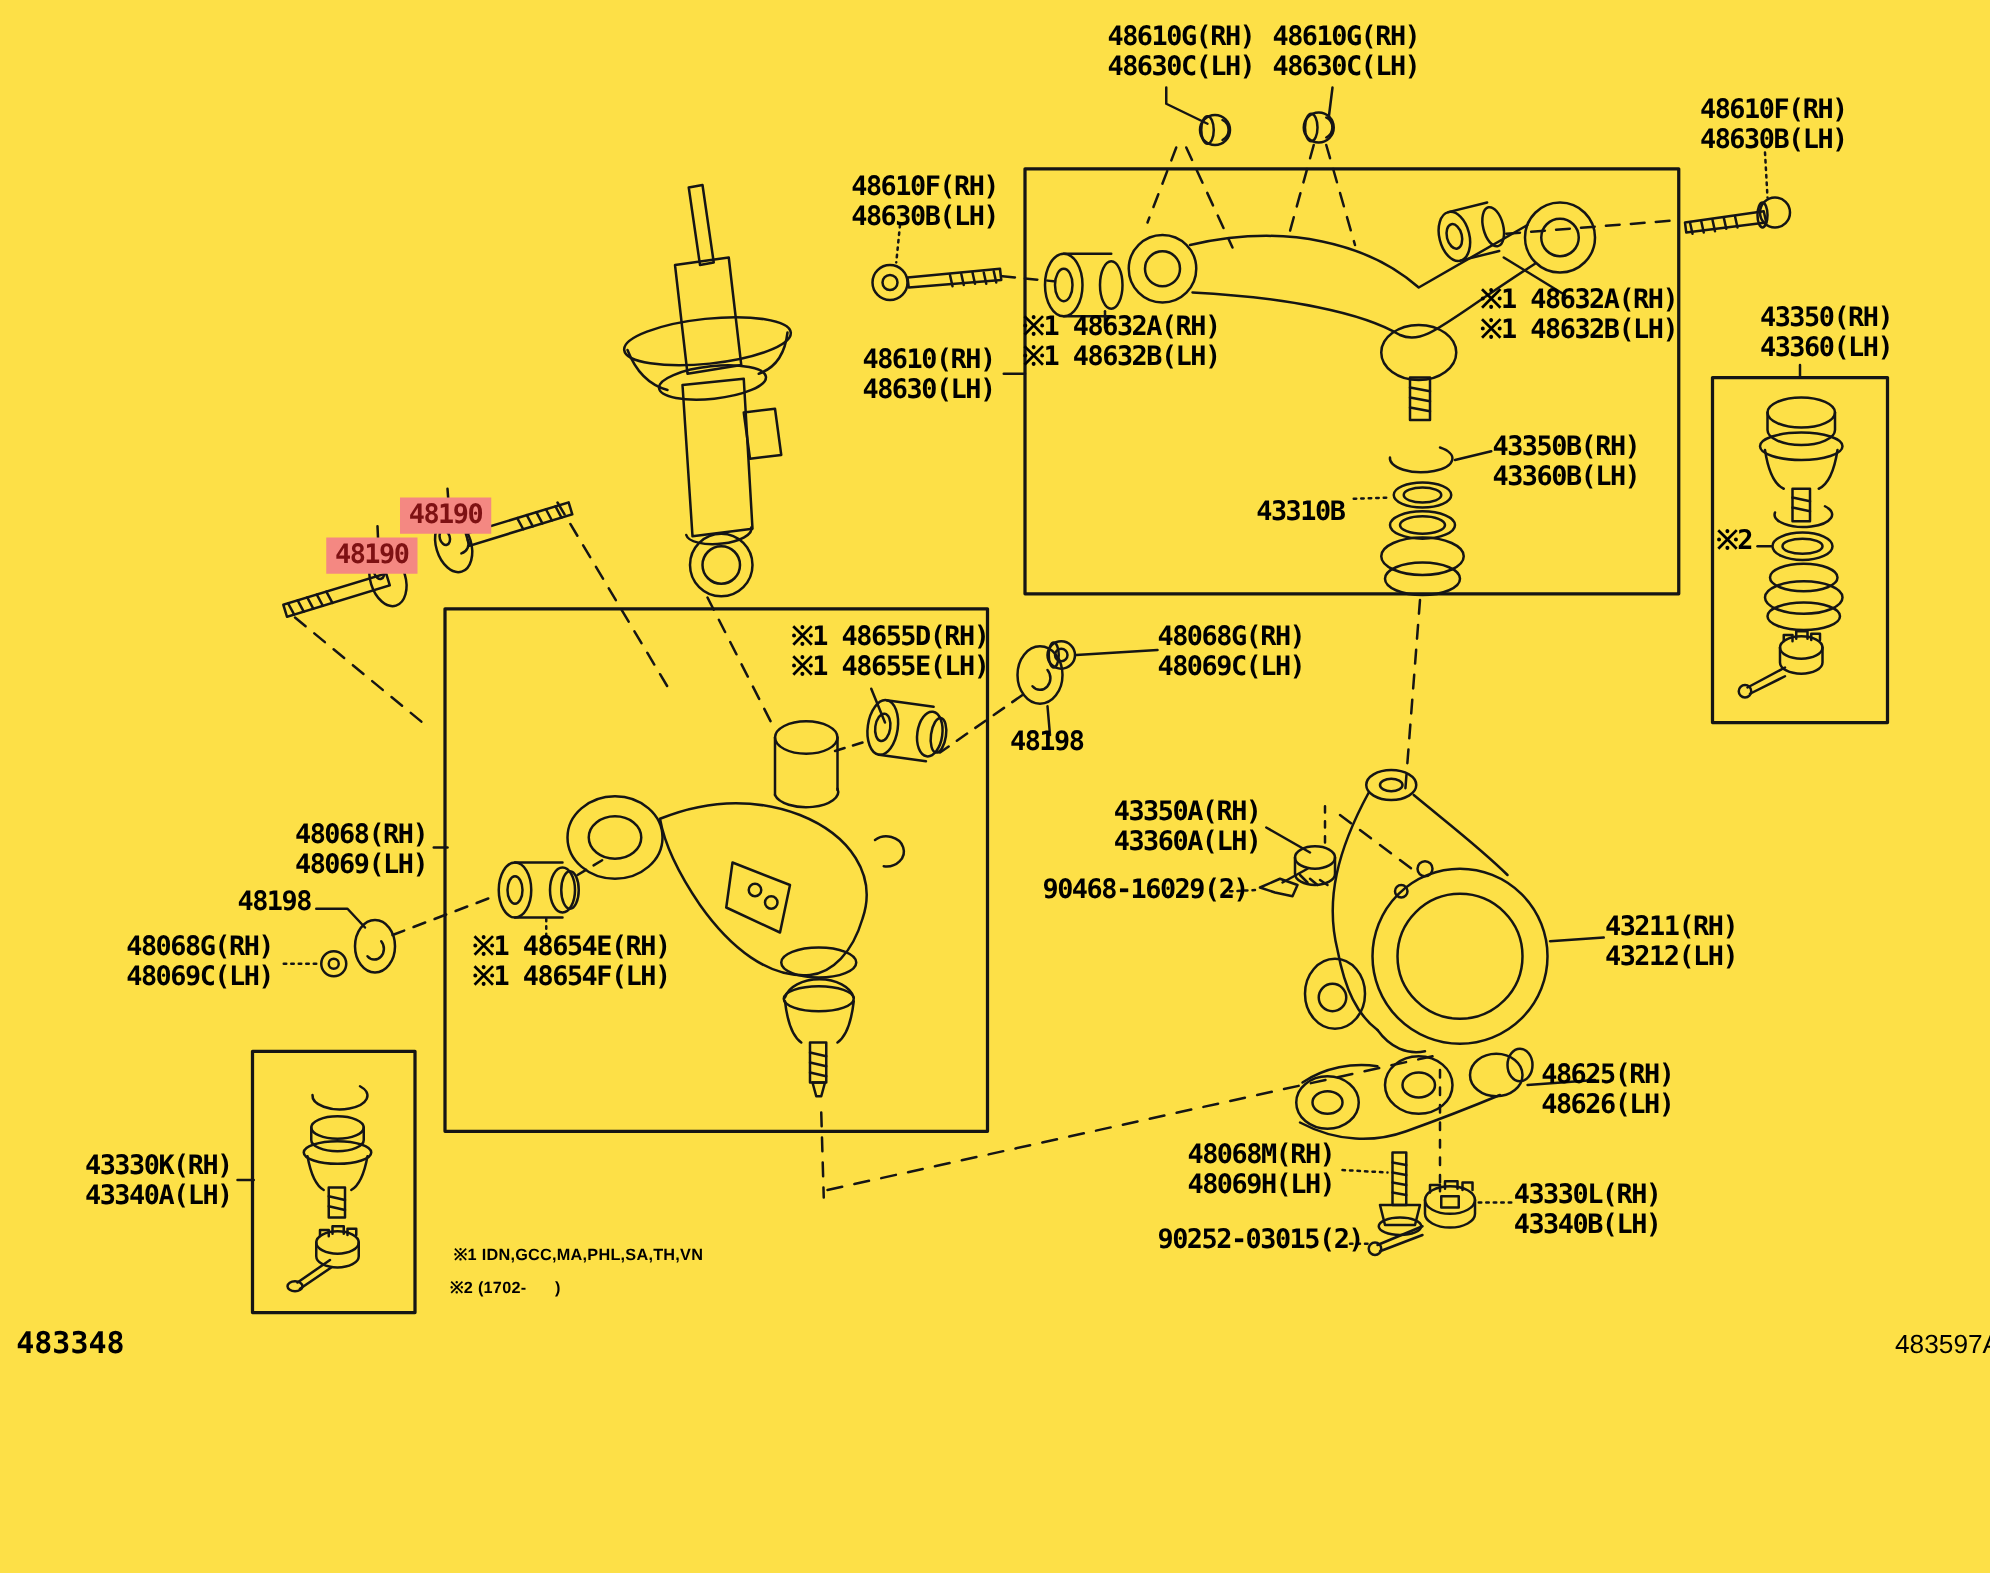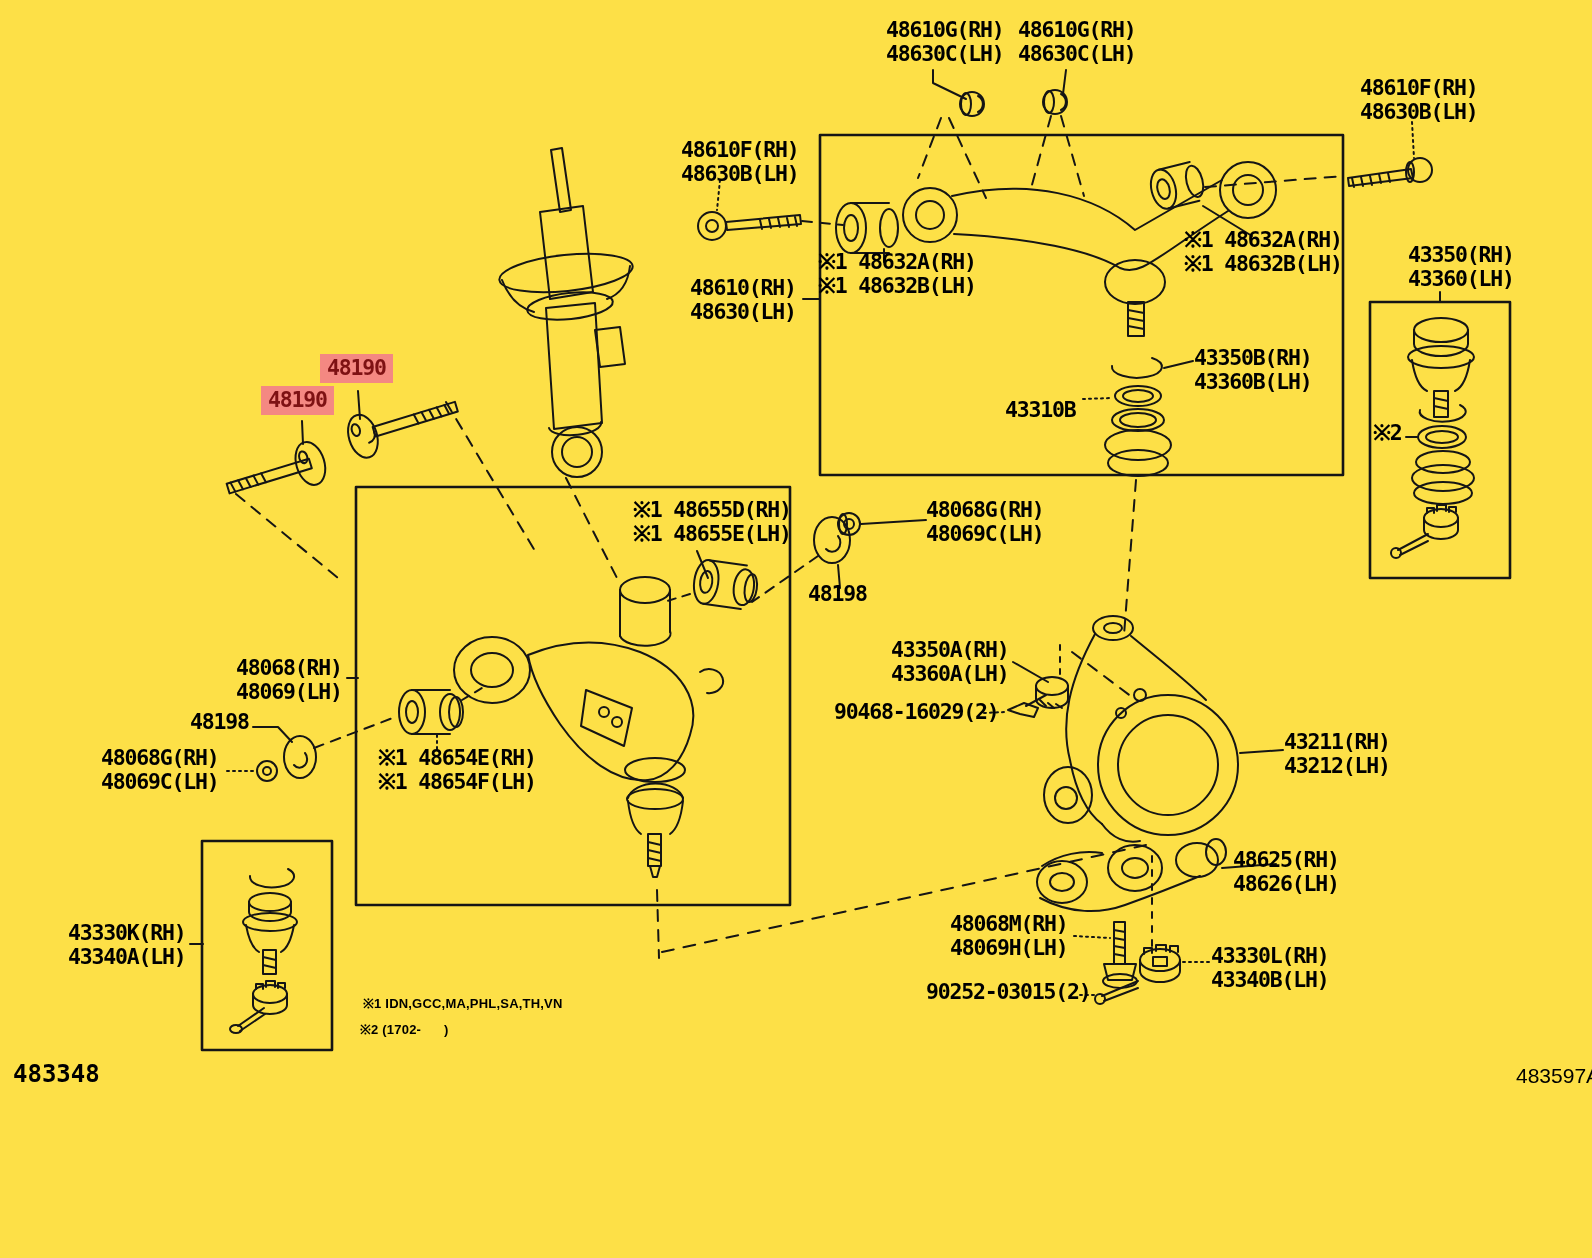--- a/index.html
+++ b/index.html
@@ -7,21 +7,21 @@
     position:relative; width:1592px; height:1258px; background:#fde047;
     overflow:hidden; font-family:"DejaVu Sans Mono", monospace;
   }
   svg.diagram { position:absolute; left:0; top:0; }
   .pl {
     position:absolute; font-family:"DejaVu Sans Mono", monospace;
     font-weight:bold; font-size:21.5px; line-height:1.1;
     letter-spacing:-1.2px; color:#000; white-space:pre;
   }
   .hl {
-    background:#F48882; color:#7E1113; padding:2px 7px 3px 7px;
+    background:#F48882; color:#7E1113; padding:2px 7px 3px 7px;margin-top:44px;
   }
   .note {
     position:absolute; font-family:"Liberation Sans", sans-serif;
     font-weight:bold; font-size:13px; color:#000; letter-spacing:0.2px;
     white-space:pre;
   }
   .ref-left {
     position:absolute; font-family:"DejaVu Sans Mono", monospace;
     font-weight:bold; font-size:24px; color:#000;
   }

